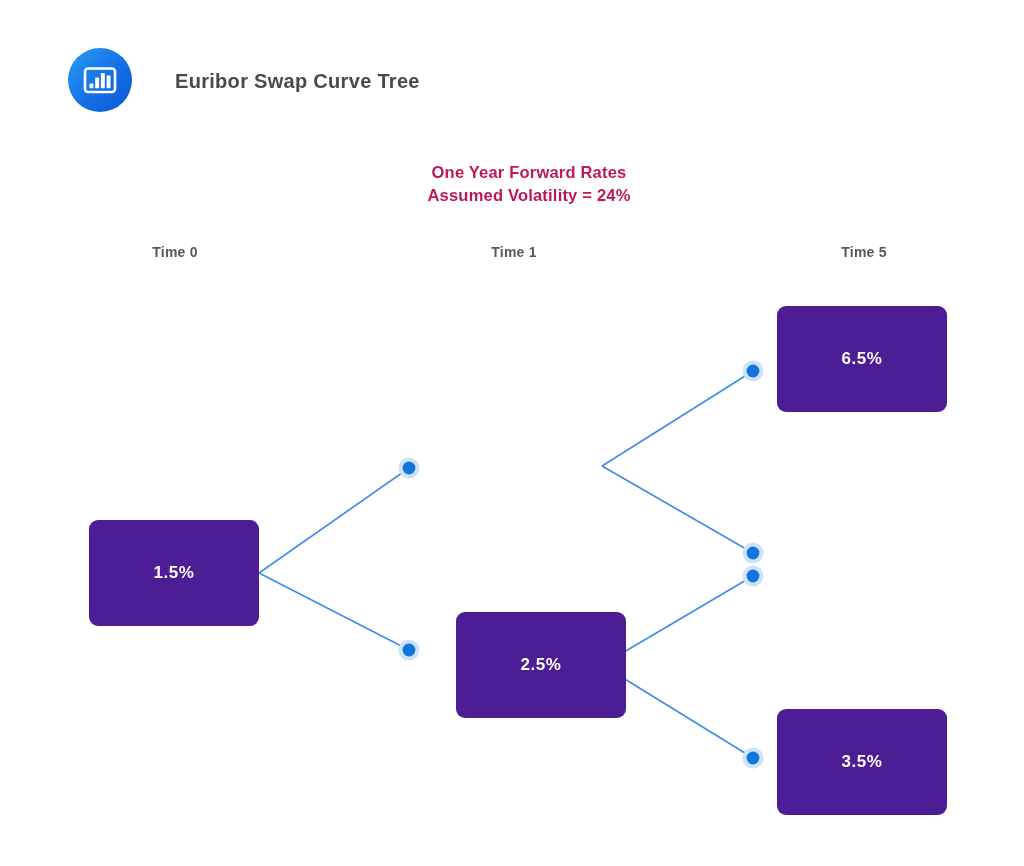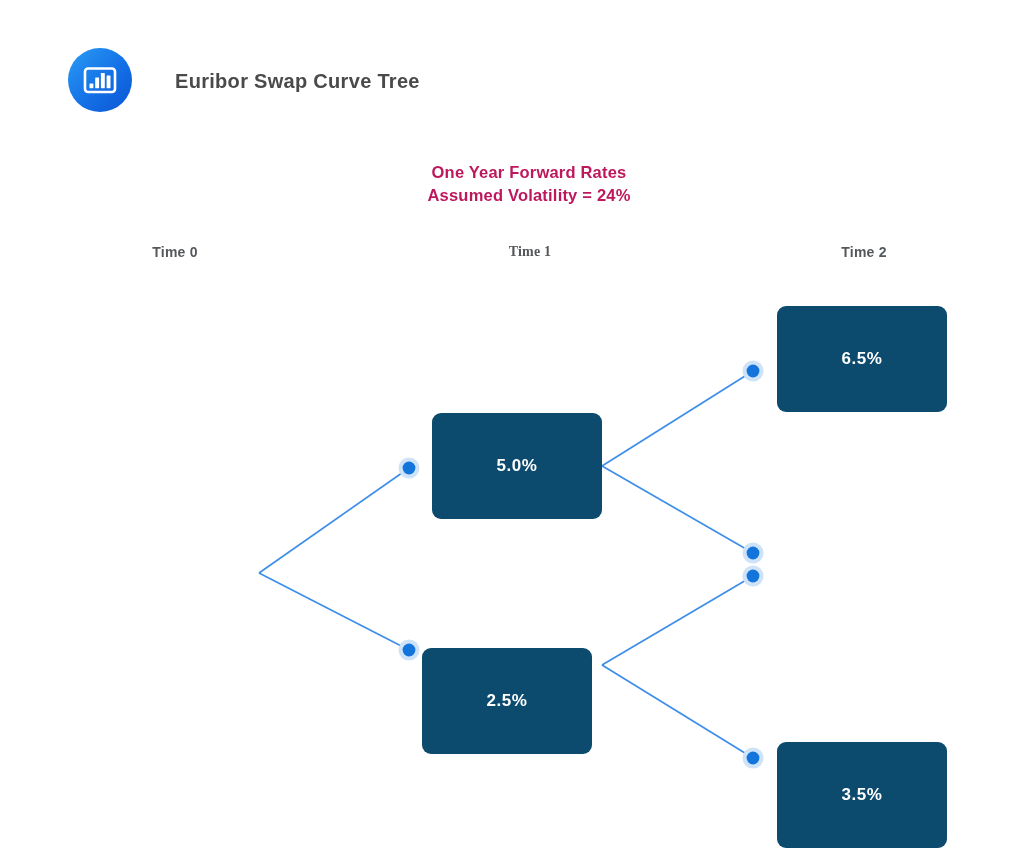--- a/index.html
+++ b/index.html
@@ -58,55 +58,55 @@
     position: absolute;
     top: 244px;
     width: 140px;
     text-align: center;
     font-size: 14px;
     font-weight: 600;
     letter-spacing: 0.2px;
     color: #55585B;
   }
   .col-label.c0 { left: 105px; }
-  .col-label.c1 { left: 460px; font-family: Liberation Serif, serif; }
+  .col-label.c1 { left: 444px; }
   .col-label.c2 { left: 794px; }
 
   
   .edges {
     position: absolute;
     left: 0;
     top: 0;
     pointer-events: none;
   }
   .edge-line { stroke: #3E8EE9; stroke-width: 1.7; }
   .dot-halo  { fill: #CEE3F8; }
   .dot-core  { fill: #1375DC; }
 
   
   .node {
     position: absolute;
     width: 170px;
     height: 106px;
-    background: #0c4a6e;
+    background: #4c1d95;
     border-radius: 9px;
     display: flex;
     align-items: center;
     justify-content: center;
     color: #FFFFFF;
     font-size: 17px;
     font-weight: 600;
     letter-spacing: 0.6px;
   }
   .node.n-t0   { left: 89px;  top: 520px; }
   .node.n-t1u  { left: 432px; top: 413px; }
-  .node.n-t1d  { left: 422px; top: 612px; margin-top: 36px; }
+  .node.n-t1d  { left: 456px; top: 612px; }
   .node.n-t2a  { left: 777px; top: 306px; }
   .node.n-t2b  { left: 777px; top: 504px; }
-  .node.n-t2c  { left: 777px; top: 709px; margin-top: 33px; }
+  .node.n-t2c  { left: 777px; top: 709px; }
 </style>
 </head>
 <body>
 
 <div class="canvas">
 
   <div class="logo">
     <svg viewBox="0 0 64 64">
       <rect x="17" y="20.5" width="30" height="23.5" rx="3" fill="none" stroke="#ffffff" stroke-width="2.6"></rect>
       <rect x="21.5" y="35.5" width="3.9" height="4.8" rx="0.6" fill="#ffffff"></rect>
@@ -117,21 +117,21 @@
   </div>
   <div class="page-title">Euribor Swap Curve Tree</div>
 
   <div class="subtitle">
     <div>One Year Forward Rates</div>
     <div>Assumed Volatility = 24%</div>
   </div>
 
   <div class="col-label c0">Time 0</div>
   <div class="col-label c1">Time 1</div>
-  <div class="col-label c2">Time 2</div>
+  <div class="col-label c2">Time 5</div>
 
   <svg class="edges" width="1024" height="866">
     <line class="edge-line" x1="259" y1="573" x2="409" y2="468"></line>
     <line class="edge-line" x1="259" y1="573" x2="409" y2="650"></line>
     <line class="edge-line" x1="602" y1="466" x2="753" y2="371"></line>
     <line class="edge-line" x1="602" y1="466" x2="753" y2="553"></line>
     <line class="edge-line" x1="602" y1="665" x2="753" y2="576"></line>
     <line class="edge-line" x1="602" y1="665" x2="753" y2="758"></line>
 
     <circle class="dot-halo" cx="409" cy="468" r="10.5"></circle>
@@ -141,22 +141,22 @@
     <circle class="dot-halo" cx="753" cy="371" r="10.5"></circle>
     <circle class="dot-core" cx="753" cy="371" r="6.4"></circle>
     <circle class="dot-halo" cx="753" cy="553" r="10.5"></circle>
     <circle class="dot-core" cx="753" cy="553" r="6.4"></circle>
     <circle class="dot-halo" cx="753" cy="576" r="10.5"></circle>
     <circle class="dot-core" cx="753" cy="576" r="6.4"></circle>
     <circle class="dot-halo" cx="753" cy="758" r="10.5"></circle>
     <circle class="dot-core" cx="753" cy="758" r="6.4"></circle>
   </svg>
 
-  <div class="node n-t1u">
-    <span>5.0%</span>
+  <div class="node n-t0">
+    <span>1.5%</span>
   </div>
   <div class="node n-t1d">
     <span>2.5%</span>
   </div>
   <div class="node n-t2a">
     <span>6.5%</span>
   </div>
   <div class="node n-t2c">
     <span>3.5%</span>
   </div>

